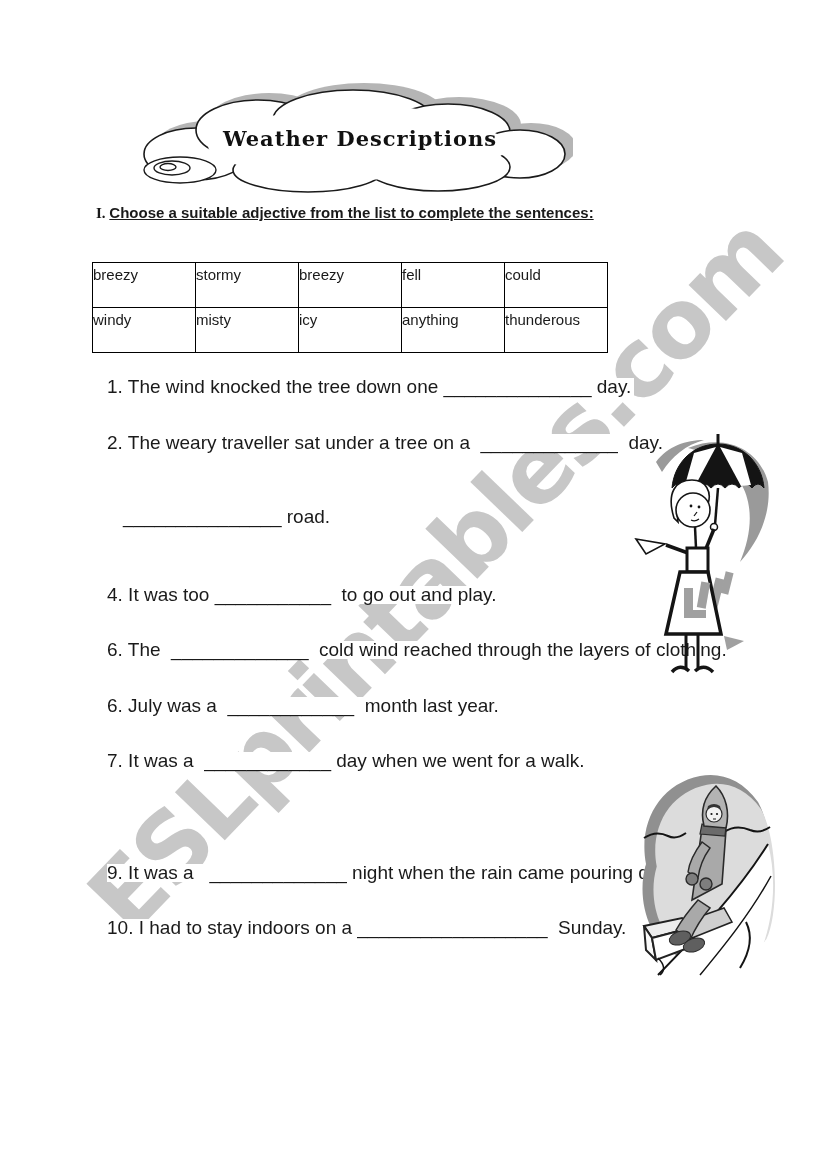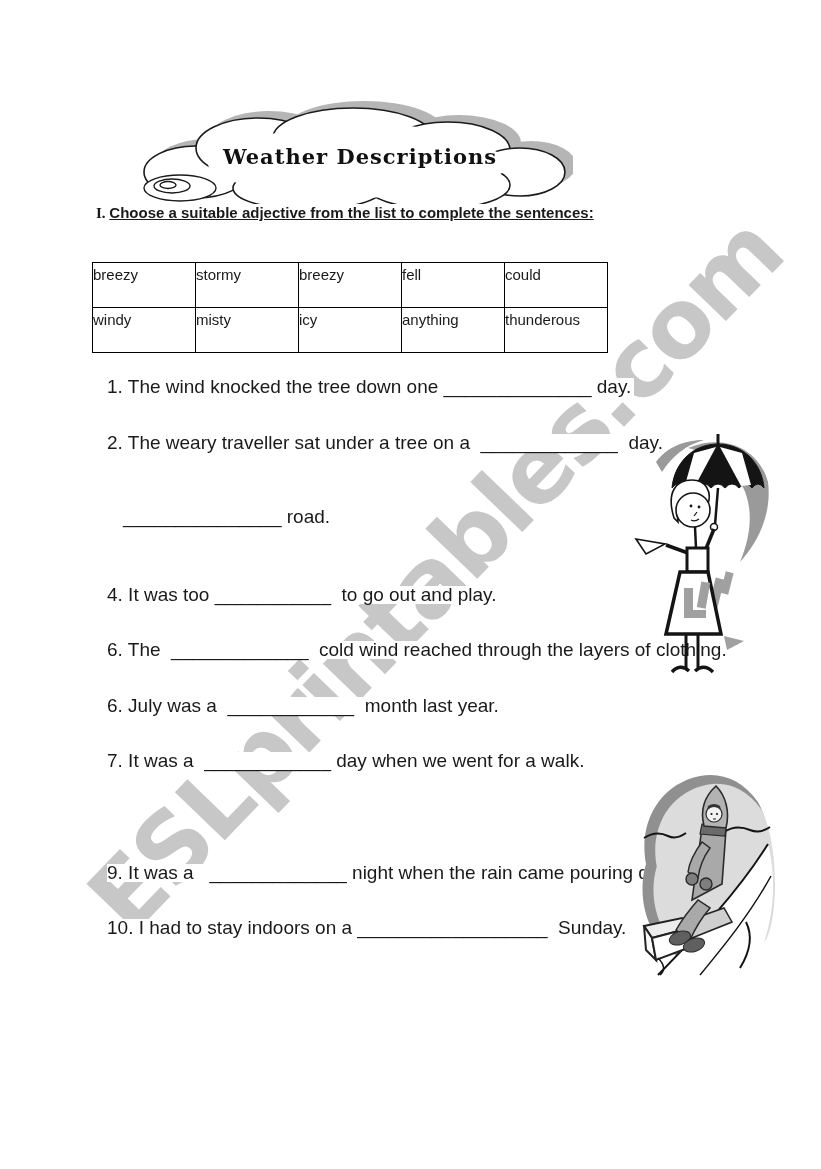--- a/index.html
+++ b/index.html
@@ -22,21 +22,21 @@
     font-weight:bold;
     font-size:95px;
     letter-spacing:-3px;
     color:#c7c7c7;
     transform:rotate(-46deg);
     z-index:1;
     white-space:pre;
     user-select:none;
   }
   
-  #cloud-wrap{position:absolute;left:128px;top:100px;width:445px;height:115px;z-index:2;}
+  #cloud-wrap{position:absolute;left:128px;top:82px;width:445px;height:115px;z-index:2;}
   #cloud-wrap svg{display:block;}
   .cloud-title-text{
     font-family:"DejaVu Serif", serif;
     font-weight:bold;
     font-size:21px;
     letter-spacing:1px;
     fill:#111111;
   }
   
   #instruction{

